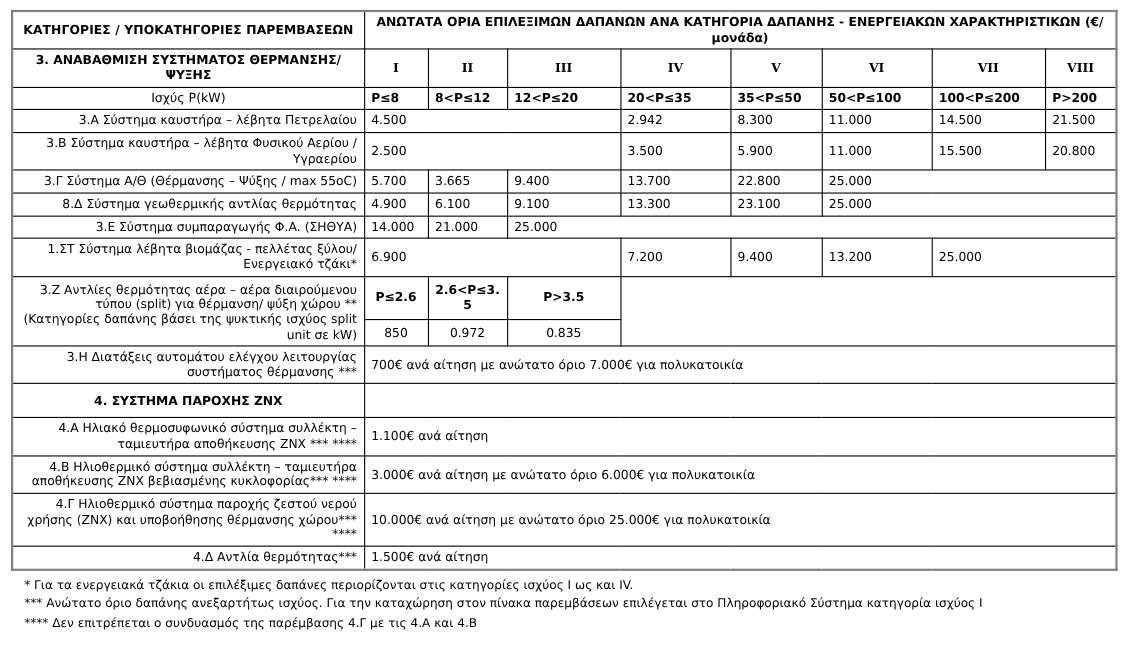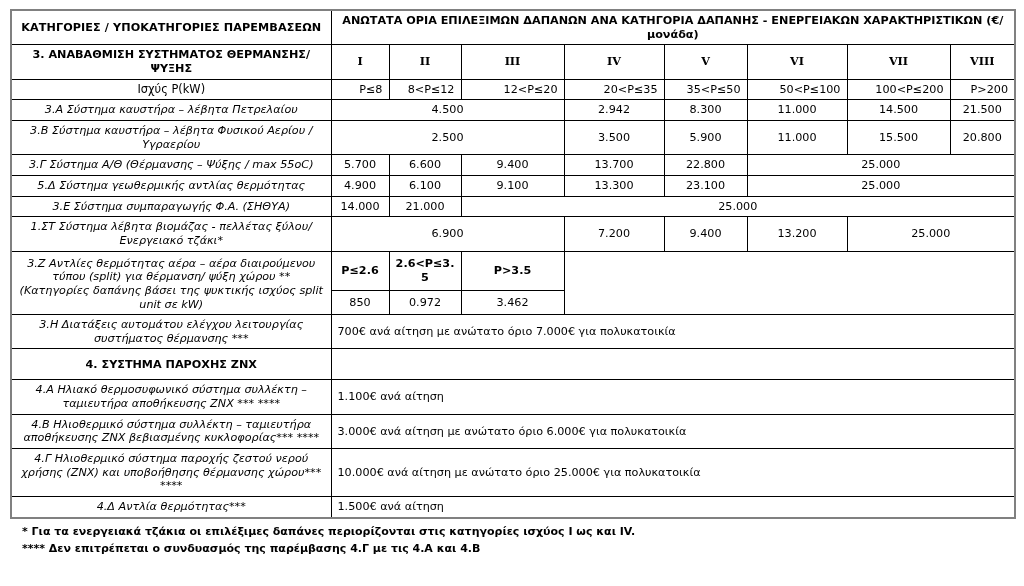--- a/index.html
+++ b/index.html
@@ -38,24 +38,23 @@
   col.c3{width:103px;}
   col.c4{width:100px;}
   col.c5{width:83px;}
   col.c6{width:100px;}
   col.c7{width:103px;}
   col.c8{width:65px;}
 
   
   .lbl{
     background:#eeeeee;
-    text-align:center;
+    text-align:right;
     font-size:11.2px;
     padding:4px 7px;
-    font-style:italic;
   }
   .lbl-b{
     background:#eeeeee;
     text-align:center;
     font-weight:bold;
     font-size:11.6px;
     padding:6px 7px;
   }
   .hdr-main{
     background:#eeeeee;
@@ -77,27 +76,26 @@
   .hdr-rom{
     background:#eeeeee;
     text-align:center;
     font-weight:bold;
     font-size:12px;
     font-family:"DejaVu Serif","Liberation Serif",serif;
     padding:4px 2px;
   }
   .hdr-rng{
     background:#eeeeee;
-    text-align:right;
-    font-weight:normal;
+    text-align:left;
+    font-weight:bold;
     font-size:11px;
     padding:4px 2px;
   }
   .num{
-    text-align:center;
     font-size:11.6px;
     margin-top:24px;
   }
   .txt{
     text-align:left;
     font-size:11.3px;
     padding-left:9px;
   }
   .blank{
     background:#eeeeee;
@@ -121,21 +119,20 @@
   
   #notes{
     margin-top:6px;
     padding-left:12px;
   }
   #notes p{
     margin:0 0 3px 0;
     font-size:11px;
     line-height:1.32;
     color:#000;
-    font-weight:bold;
   }
 </style>
 </head>
 <body>
 
 <div id="sheet">
 
   <table class="grid">
     <colgroup>
       <col class="c-label">
@@ -193,28 +190,28 @@
       <td class="num" colspan="3">2.500</td>
           <td class="num">3.500</td>
           <td class="num">5.900</td>
           <td class="num">11.000</td>
           <td class="num">15.500</td>
           <td class="num">20.800</td>
         </tr>
       <tr>
         <td class="lbl">3.Γ Σύστημα Α/Θ (Θέρμανσης – Ψύξης / max 55οC)</td>
       <td class="num">5.700</td>
-          <td class="num">6.600</td>
+          <td class="num">3.665</td>
           <td class="num">9.400</td>
           <td class="num">13.700</td>
           <td class="num">22.800</td>
           <td class="num" colspan="3">25.000</td>
         </tr>
       <tr>
-        <td class="lbl">5.Δ Σύστημα γεωθερμικής αντλίας θερμότητας</td>
+        <td class="lbl">8.Δ Σύστημα γεωθερμικής αντλίας θερμότητας</td>
       <td class="num">4.900</td>
           <td class="num">6.100</td>
           <td class="num">9.100</td>
           <td class="num">13.300</td>
           <td class="num">23.100</td>
           <td class="num" colspan="3">25.000</td>
         </tr>
       <tr>
         <td class="lbl">3.Ε Σύστημα συμπαραγωγής Φ.Α. (ΣΗΘΥΑ)</td>
       <td class="num">14.000</td>
@@ -233,21 +230,21 @@
       <tr>
         <td class="lbl" rowspan="2" style="vertical-align:top;padding-top:5px;">3.Ζ Αντλίες θερμότητας αέρα – αέρα διαιρούμενου τύπου (split) για θέρμανση/ ψύξη χώρου ** (Κατηγορίες δαπάνης βάσει της ψυκτικής ισχύος split unit σε kW)</td>
         <td class="split-h">P≤2.6</td>
         <td class="split-h">2.6&lt;P≤3.5</td>
         <td class="split-h">P&gt;3.5</td>
         <td class="blank" colspan="5" rowspan="2"></td>
       </tr>
       <tr>
         <td class="split-v">850</td>
         <td class="split-v">0.972</td>
-        <td class="split-v">3.462</td>
+        <td class="split-v">0.835</td>
       </tr>
 
       <tr>
         <td class="lbl">3.Η Διατάξεις αυτομάτου ελέγχου λειτουργίας συστήματος θέρμανσης ***</td>
         <td class="txt" colspan="8">700€ ανά αίτηση με ανώτατο όριο 7.000€ για πολυκατοικία</td>
       </tr>
 
       <tr>
         <td class="lbl-b tall">4. ΣΥΣΤΗΜΑ ΠΑΡΟΧΗΣ ΖΝΧ</td>
         <td class="blank" colspan="8"></td>
@@ -268,16 +265,17 @@
       <tr>
         <td class="lbl">4.Δ Αντλία θερμότητας***</td>
         <td class="txt" colspan="8">1.500€ ανά αίτηση</td>
       </tr>
 
     </tbody>
   </table>
 
   <div id="notes">
     <p>* Για τα ενεργειακά τζάκια οι επιλέξιμες δαπάνες περιορίζονται στις κατηγορίες ισχύος Ι ως και ΙV.</p>
+    <p>*** Ανώτατο όριο δαπάνης ανεξαρτήτως ισχύος. Για την καταχώρηση στον πίνακα παρεμβάσεων  επιλέγεται στο Πληροφοριακό Σύστημα κατηγορία ισχύος Ι</p>
     <p>**** Δεν επιτρέπεται ο συνδυασμός της παρέμβασης 4.Γ με τις 4.Α και 4.Β</p>
   </div>
 
 </div>
 
 </body></html>

